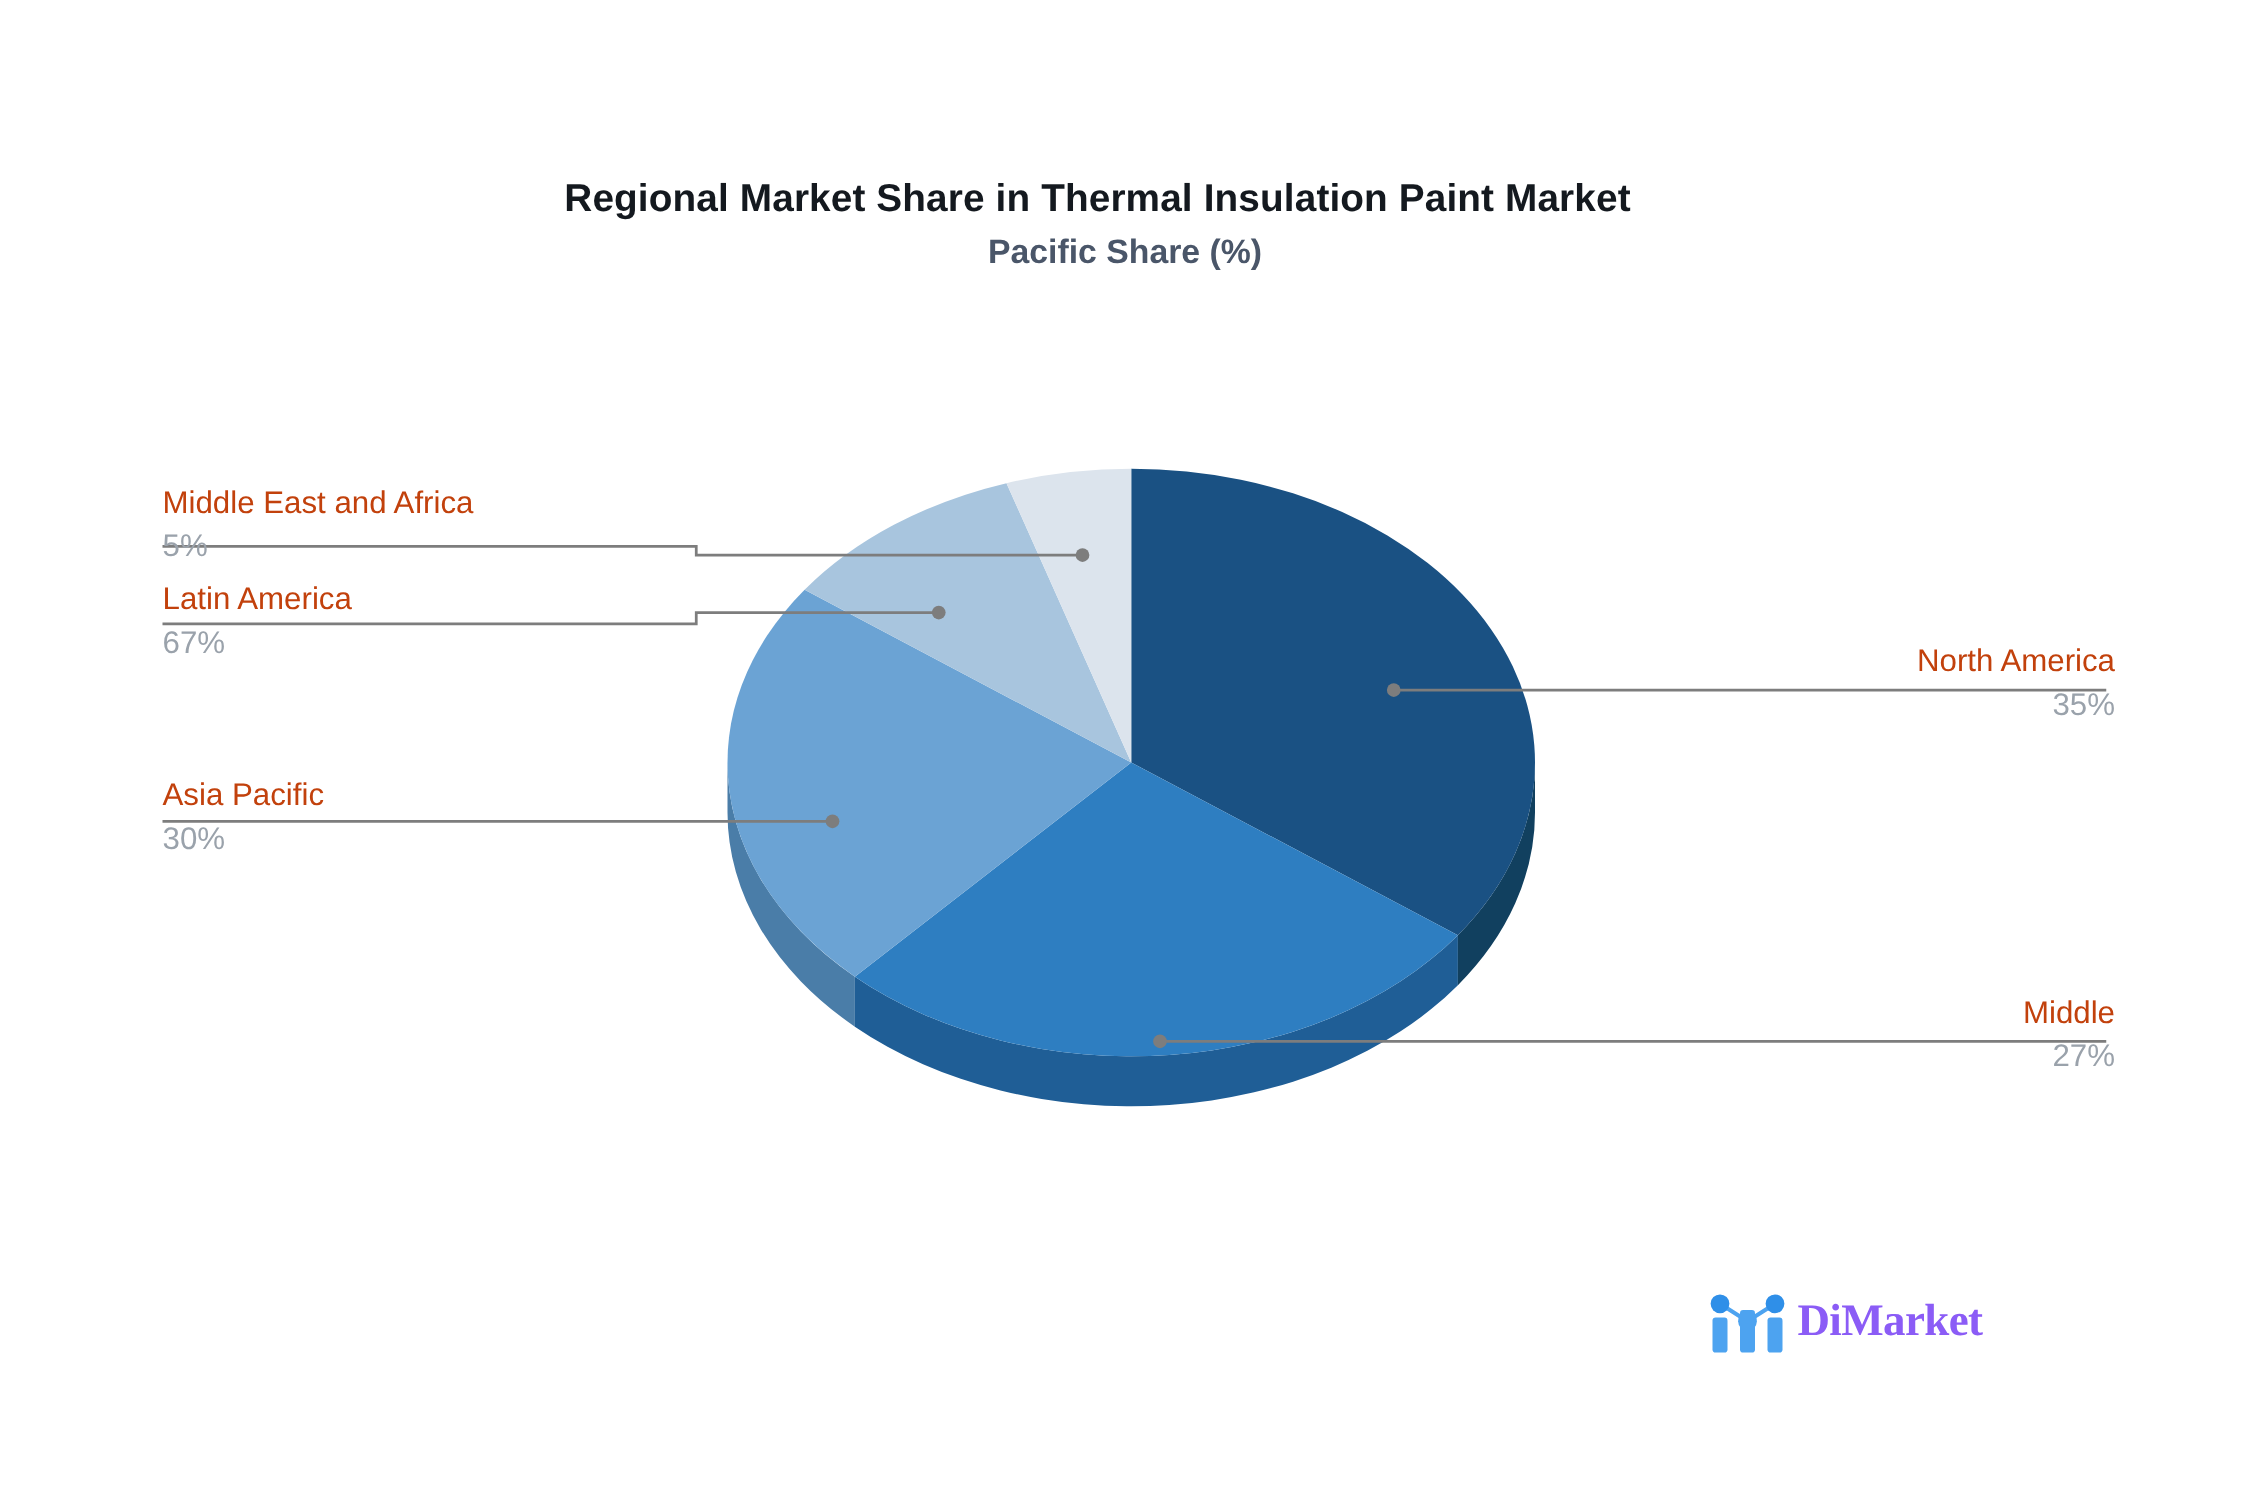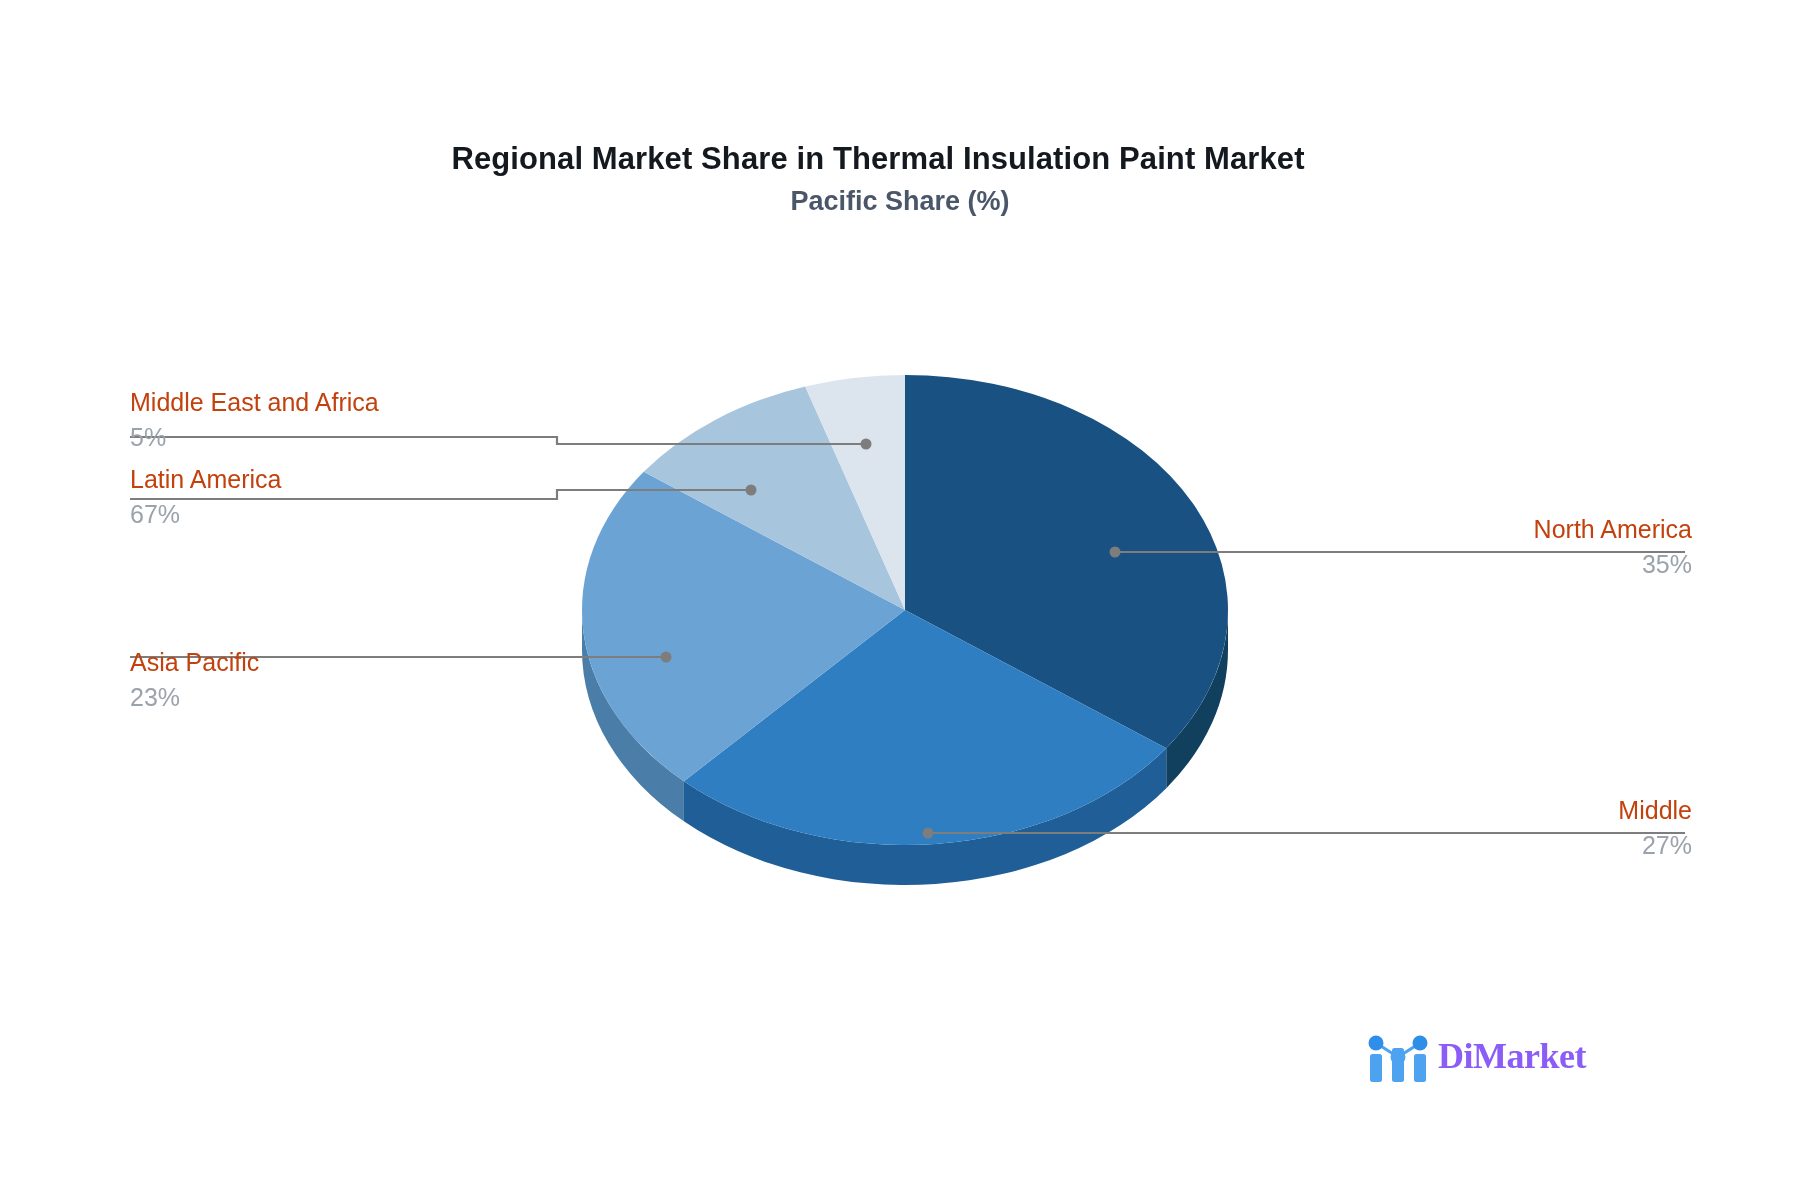--- a/index.html
+++ b/index.html
@@ -147,23 +147,23 @@
   <div class="callout left" style="left:130px; top:385px;">
     <div class="cname">Middle East and Africa</div>
     <div class="cval">5%</div>
   </div>
 
   <div class="callout left" style="left:130px; top:462px;">
     <div class="cname">Latin America</div>
     <div class="cval">67%</div>
   </div>
 
-  <div class="callout left" style="left:130px; top:645px;">
+  <div class="callout left" style="left:130px; top:619px;">
     <div class="cname">Asia Pacific</div>
-    <div class="cval">23%</div>
+    <div class="cval">30%</div>
   </div>
 
   <div class="callout right" style="right:108px; top:512px;">
     <div class="cname">North America</div>
     <div class="cval">35%</div>
   </div>
 
   <div class="callout right" style="right:108px; top:793px;">
     <div class="cname">Middle</div>
     <div class="cval">27%</div>

